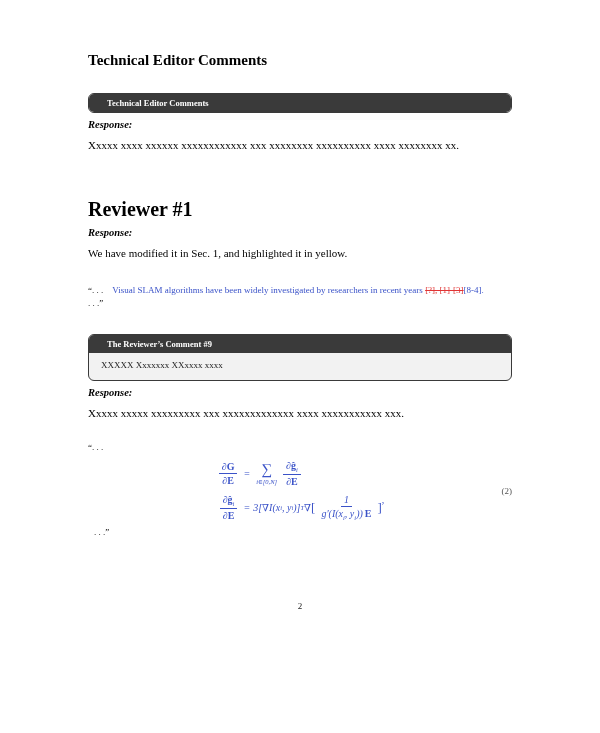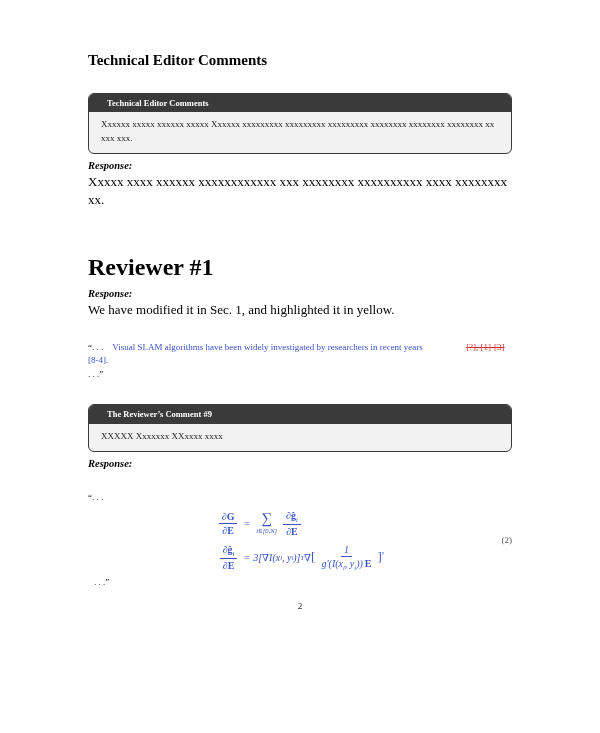--- a/index.html
+++ b/index.html
@@ -2,43 +2,43 @@
 <html><head>
 <meta charset="utf-8">
 <style>
   html,body{margin:0;padding:0;background:#ffffff;}
   .page{
     width:600px;height:651px;position:relative;background:#ffffff;
     box-sizing:border-box;padding:52px 88px 0 88px;overflow:hidden;
     font-family:"Liberation Serif","DejaVu Serif",serif;color:#000;
   }
   .h-editor{font-size:15px;font-weight:bold;margin:0;line-height:1.15;}
-  .h-reviewer{font-size:24px;font-weight:bold;margin:45px 0 0 0;line-height:1.15;}
+  .h-reviewer{font-size:20px;font-weight:bold;margin:45px 0 0 0;line-height:1.15;}
 
   .comment-box{
     border:1.5px solid #3a3a3a;border-radius:6px;overflow:hidden;
     background:#f2f2f2;margin-top:23px;
   }
   .comment-box.first{margin-top:24px;}
   .comment-box-header{
     background:#3a3a3a;color:#ffffff;font-weight:bold;font-size:8.5px;
     padding:4px 10px 4px 18px;line-height:1.2;
   }
   .comment-box-body{
     font-size:9px;line-height:1.5;padding:6px 12px 8px 12px;color:#1a1a1a;
   }
 
   .response-label{font-size:10.5px;font-weight:bold;margin-top:5px;line-height:1.3;font-style:italic;}
-  .response-text{font-size:13px;margin-top:0;line-height:1.4;}
+  .response-text{font-size:11px;margin-top:6px;line-height:1.4;}
 
   .quote{font-size:9px;line-height:1.5;margin-top:22px;}
   .q-black{color:#000000;}
   .q-open{margin-right:9px;}
   .q-blue{color:#3a52c8;}
-  .q-del{color:#e03434;text-decoration:line-through;margin-left:41px;}
+  .q-del{color:#e03434;text-decoration:line-through;}
 
   .quote-open-line{font-size:9px;margin-top:21px;color:#000;}
   .quote-close-line{font-size:9px;margin-top:6px;padding-left:6px;color:#000;}
 
   .equation{position:relative;margin-top:8px;color:#3a52c8;
     font-family:"Liberation Serif","DejaVu Serif","DejaVu Sans",serif;}
   .eq-rows{display:grid;grid-template-columns:max-content max-content;
     justify-content:center;row-gap:7px;font-size:10px;font-style:italic;}
   .eq-lhs{justify-self:end;display:flex;align-items:center;}
   .eq-rhs{justify-self:start;display:flex;align-items:center;}
@@ -64,21 +64,20 @@
 </style>
 </head>
 <body>
 
 <div class="page">
 
   <h1 class="h-editor">Technical Editor Comments</h1>
 
   <div class="comment-box first">
     <div class="comment-box-header">Technical Editor Comments</div>
-    <div class="comment-box-body">Xxxxxx xxxxx xxxxxx xxxxx Xxxxxx xxxxxxxxx xxxxxxxxx xxxxxxxxx xxxxxxxx xxxxxxxx xxxxxxxx xx xxx xxx.</div>
   </div>
 
   <div class="response-label">Response:</div>
   <div class="response-text">Xxxxx xxxx xxxxxx xxxxxxxxxxxx xxx xxxxxxxx xxxxxxxxxx xxxx xxxxxxxx xx.</div>
 
   <h1 class="h-reviewer">Reviewer #1</h1>
 
 
   <div class="response-label">Response:</div>
   <div class="response-text">We have modified it in Sec. 1, and highlighted it in yellow.</div>
@@ -87,20 +86,21 @@
     <span class="q-del">[?], [1]-[3]</span><span class="q-blue">[8-4].</span><br>
     <span class="q-black">. . .”</span>
   </p>
 
   <div class="comment-box">
     <div class="comment-box-header">The Reviewer’s Comment #9</div>
     <div class="comment-box-body">XXXXX Xxxxxxx XXxxxx xxxx</div>
   </div>
 
   <div class="response-label">Response:</div>
+  <div class="response-text">Xxxxx xxxxx xxxxxxxxx xxx xxxxxxxxxxxxx xxxx xxxxxxxxxxx xxx.</div>
 
   <div class="quote-open-line">“. . .</div>
 
   <div class="equation">
     <div class="eq-rows">
 
       <span class="eq-lhs">
           <span class="frac">
             <span class="num"><span>∂</span><span class="mb">G</span></span>
             <span class="den"><span>∂</span><span class="mb">E</span></span>

